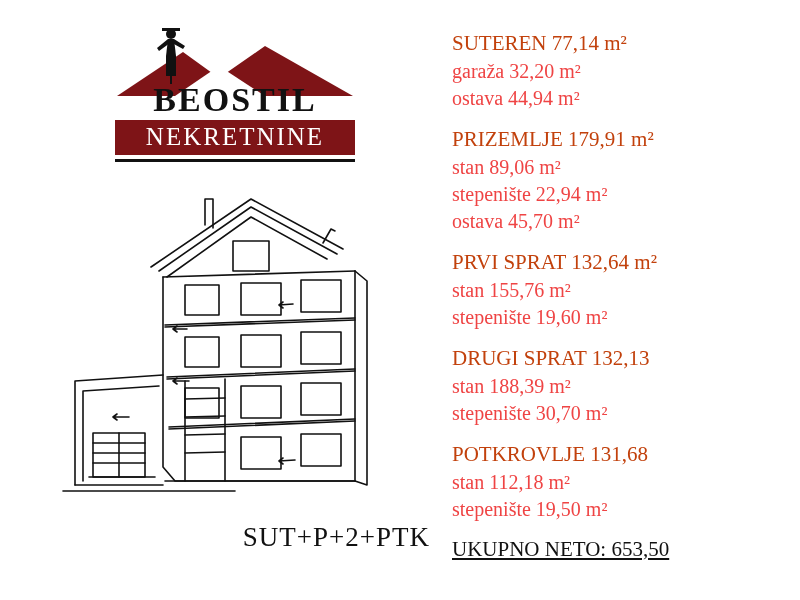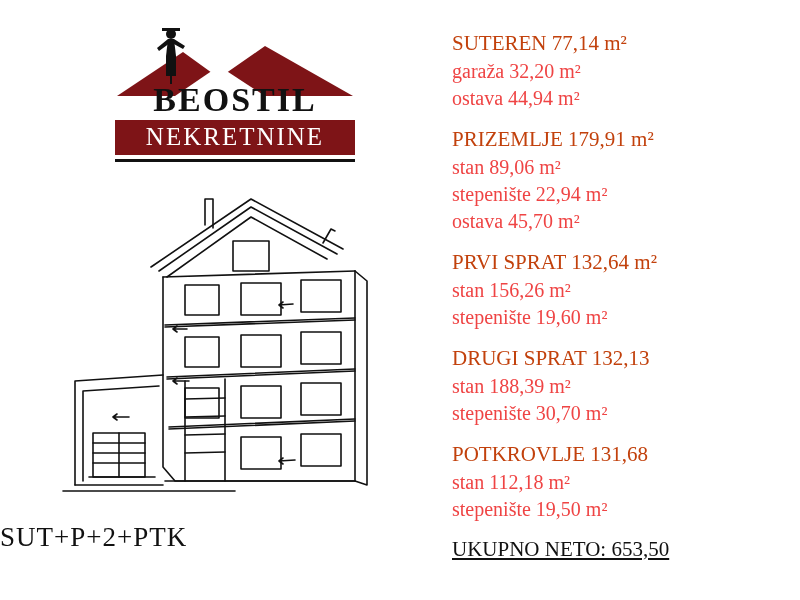--- a/index.html
+++ b/index.html
@@ -92,21 +92,21 @@
     top: 185px;
     width: 340px;
     height: 320px;
   }
 
   #caption {
     position: absolute;
     left: 0;
     top: 522px;
     width: 430px;
-    text-align: left;
+    text-align: right;
     font-family: "Liberation Serif", serif;
     font-size: 27px;
     letter-spacing: 1px;
     color: #111;
   }
 
   
   #right-column {
     position: absolute;
     left: 452px;
@@ -255,21 +255,21 @@
 
     <div class="area-group">
       <div class="area-head">PRIZEMLJE 179,91 m²</div>
       <div class="area-line">stan 89,06 m²</div>
       <div class="area-line">stepenište 22,94 m²</div>
       <div class="area-line">ostava 45,70 m²</div>
     </div>
 
     <div class="area-group">
       <div class="area-head">PRVI SPRAT 132,64 m²</div>
-      <div class="area-line">stan 156,26 m²</div>
+      <div class="area-line">stan 155,76 m²</div>
       <div class="area-line">stepenište 19,60 m²</div>
     </div>
 
     <div class="area-group">
       <div class="area-head">DRUGI SPRAT 132,13</div>
       <div class="area-line">stan 188,39 m²</div>
       <div class="area-line">stepenište 30,70 m²</div>
     </div>
 
     <div class="area-group">

